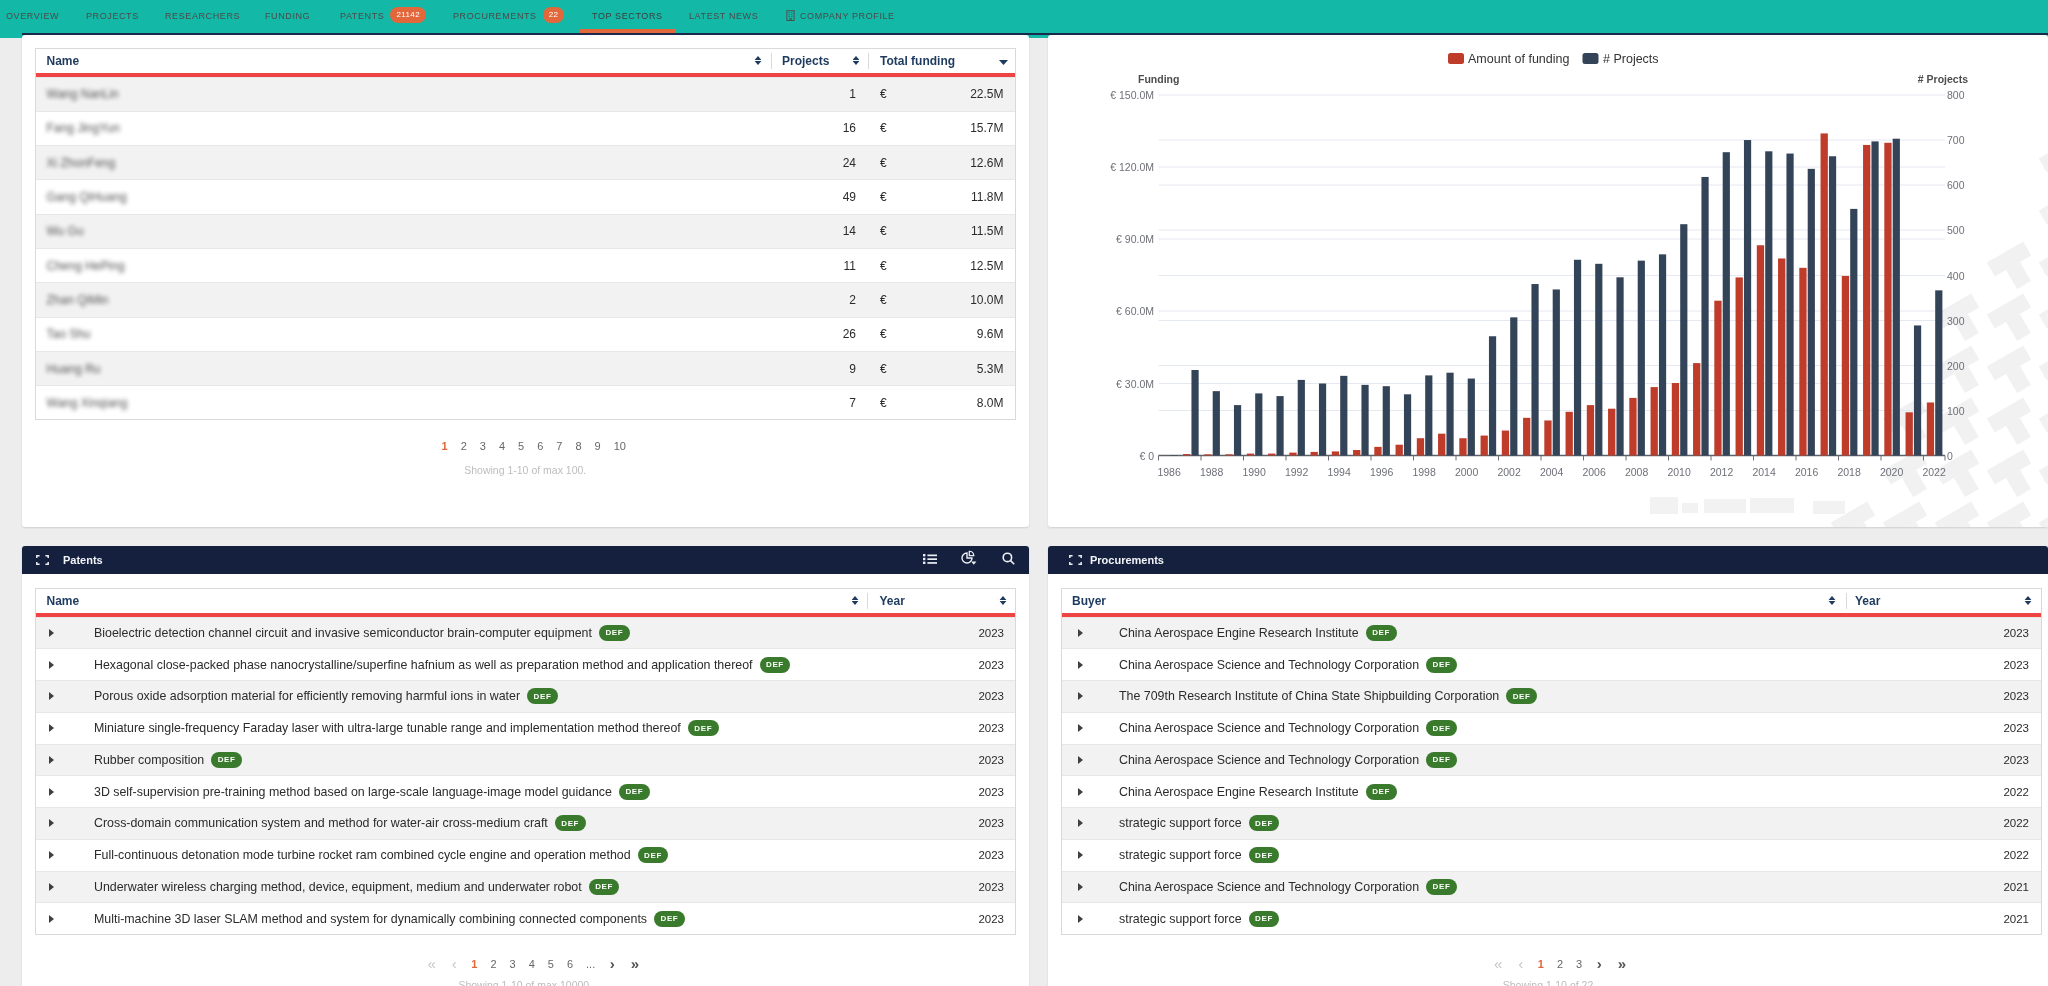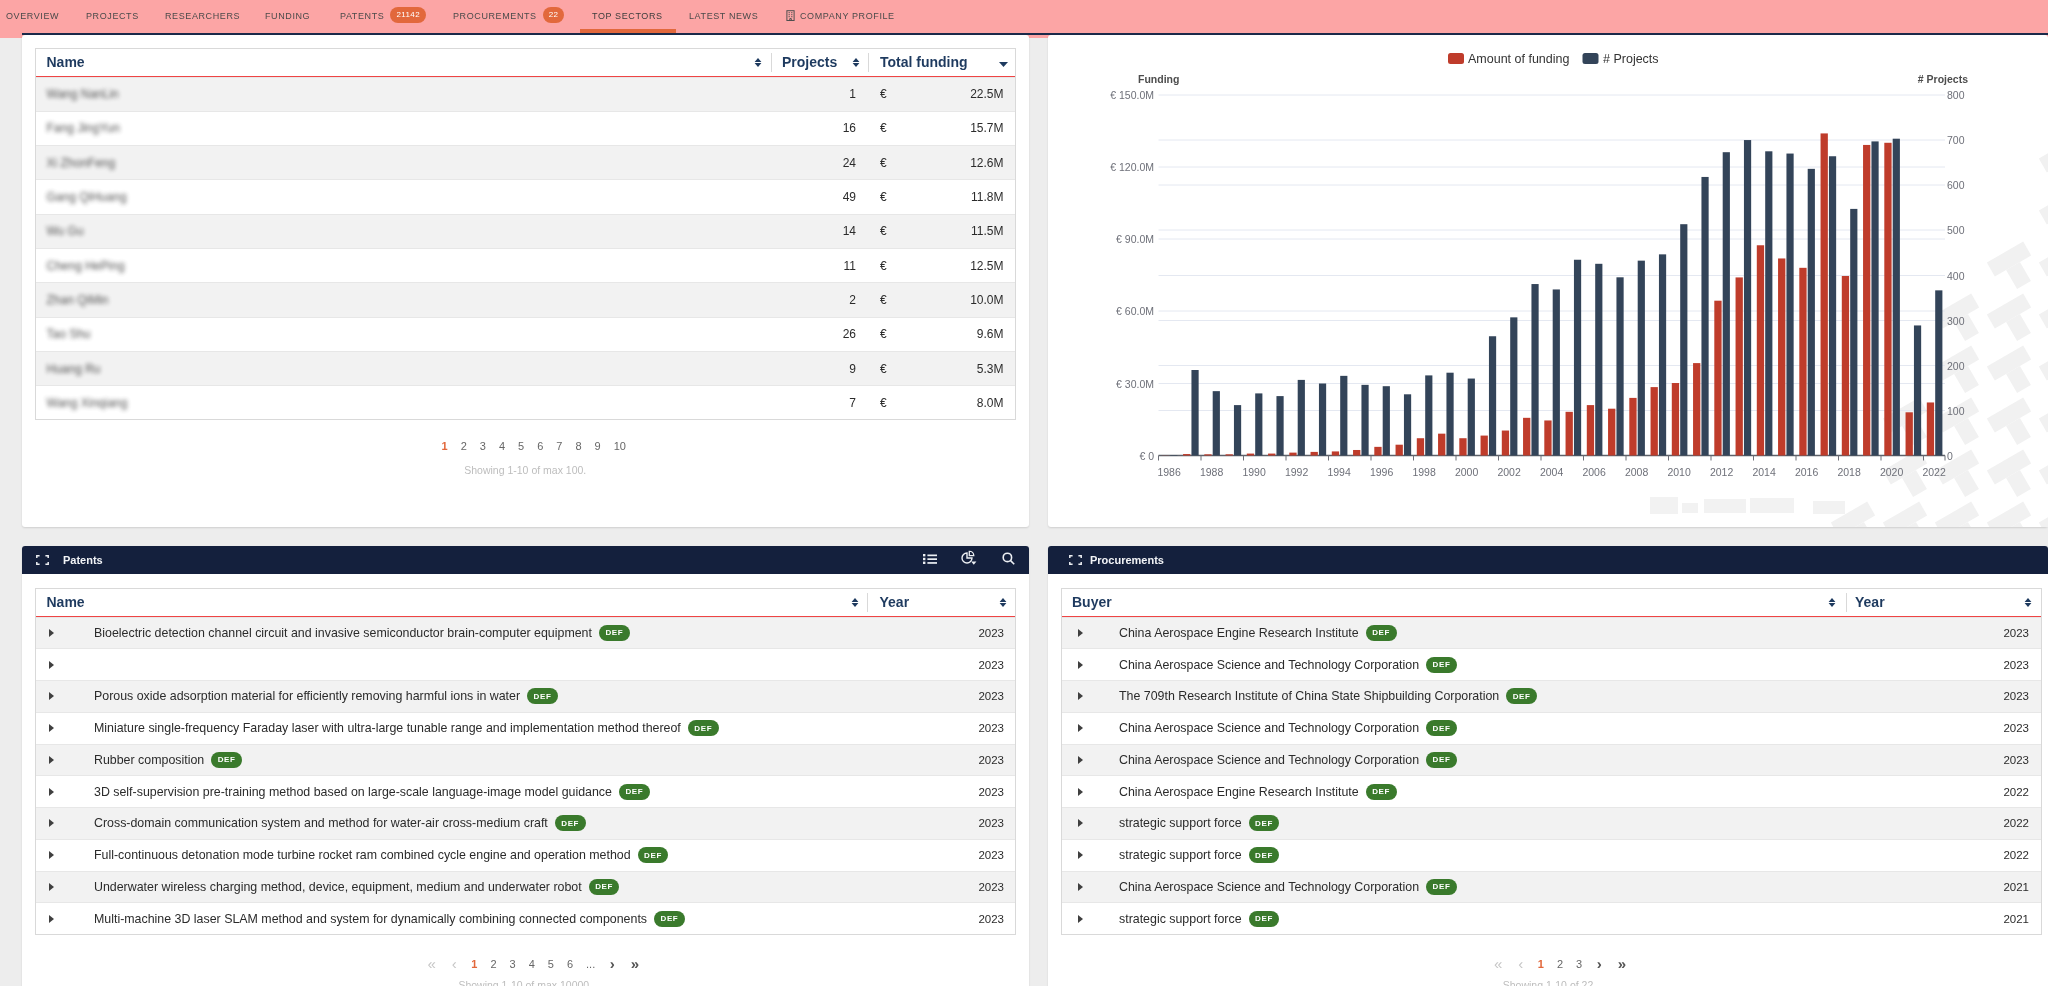--- a/index.html
+++ b/index.html
@@ -1,26 +1,26 @@
 <!DOCTYPE html>
 <html><head><meta charset="utf-8">
 <style>
 * {margin:0; padding:0; box-sizing:border-box;}
 html,body {width:2048px; height:986px; overflow:hidden; background:#ededed;
   font-family:"Liberation Sans", sans-serif; -webkit-font-smoothing:antialiased;}
-.nav {position:absolute; left:0; top:0; width:2048px; height:38px; background:#fca5a5;}
+.nav {position:absolute; left:0; top:0; width:2048px; height:38px; background:#14b8a6;}
 .ni {position:absolute; top:0; height:33px; line-height:33px; font-size:9px; letter-spacing:0.6px;
   color:#4a4a4a; white-space:nowrap;}
 .badge {display:inline-block; background:#e2683c; color:#fff; border-radius:8px; font-size:8px;
   letter-spacing:0.4px; padding:4px 6px; margin-left:6px; vertical-align:2.5px; line-height:1;}
 .navline {position:absolute; left:22px; top:33px; width:2026px; height:2px; background:#1b2a4a;}
 .orangeline {position:absolute; left:580px; top:29px; width:96px; height:4px; background:#e2683c;}
 .card {position:absolute; background:#fff; border-radius:3px; box-shadow:0 1px 2px rgba(0,0,0,0.13);}
 .tbl {position:absolute; border:1px solid #d9d9d9;}
-.th {position:relative; border-bottom:1px solid #ef4444; font-weight:bold; color:#1e3a5f; font-size:14px;}
+.th {position:relative; border-bottom:4px solid #ef4444; font-weight:bold; color:#1e3a5f; font-size:12px;}
 .th span, .th .ic {position:absolute; top:50%; transform:translateY(-50%);}
 .vsep {position:absolute; top:4px; bottom:4px; width:1px; background:#d9d9d9;}
 .r1 {position:relative; height:34.3px; border-top:1px solid #e7e7e7; font-size:12px; color:#2b2b2b;}
 .r1:first-of-type {border-top:none;}
 .r1 span {position:absolute; top:50%; transform:translateY(-50%);}
 .g {background:#f2f2f2;}
 .nm {left:11px; color:#3f3f3f; filter:blur(2px); opacity:0.9;}
 .pj {right:159px;}
 .eu {left:844.5px;}
 .fu {right:11.5px;}
@@ -447,20 +447,21 @@
             <path d="M4 9L7.4 5H0.6Z" fill="#1e3a5f"></path>
           </svg></span>
     </div>
     <div class="r2 g">
         <span class="tri"></span>
         <span class="tt">Bioelectric detection channel circuit and invasive semiconductor brain-computer equipment<span class="def">DEF</span></span>
         <span class="yr">2023</span>
       </div>
 <div class="r2">
         <span class="tri"></span>
+        <span class="tt">Hexagonal close-packed phase nanocrystalline/superfine hafnium as well as preparation method and application thereof<span class="def">DEF</span></span>
         <span class="yr">2023</span>
       </div>
 <div class="r2 g">
         <span class="tri"></span>
         <span class="tt">Porous oxide adsorption material for efficiently removing harmful ions in water<span class="def">DEF</span></span>
         <span class="yr">2023</span>
       </div>
 <div class="r2">
         <span class="tri"></span>
         <span class="tt">Miniature single-frequency Faraday laser with ultra-large tunable range and implementation method thereof<span class="def">DEF</span></span>

